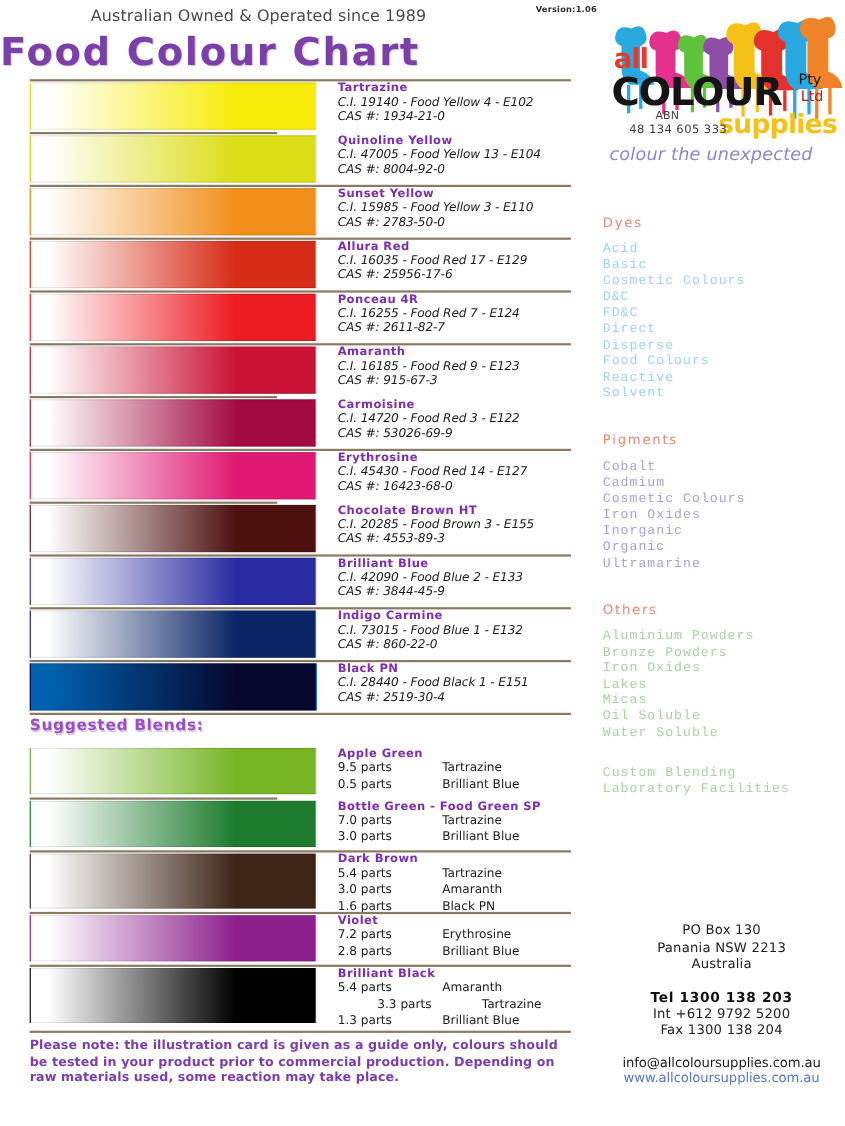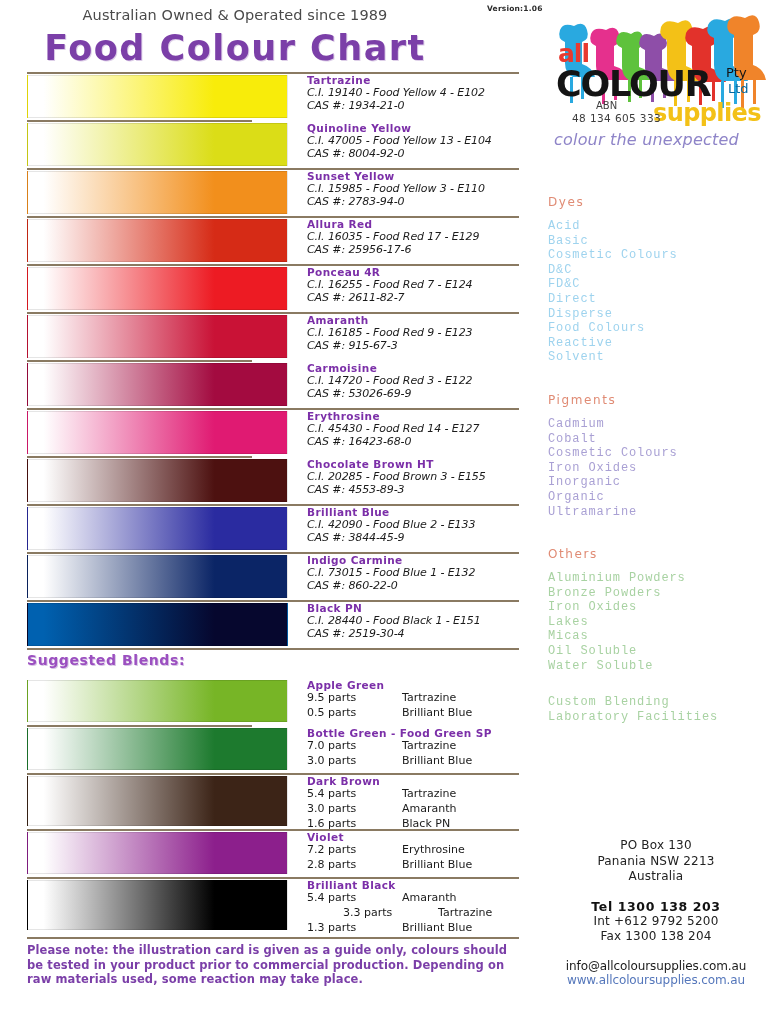--- a/index.html
+++ b/index.html
@@ -39,21 +39,21 @@
     font-family: "DejaVu Sans", sans-serif;
     font-size: 7.5px;
     font-weight: bold;
     color: #2b2b2b;
     letter-spacing: 0.2px;
   }
   #main-title {
     position: absolute;
     left: 0; top: 28px;
     width: 470px;
-    text-align: center;
+    text-align: left;
     font-family: "DejaVu Sans", sans-serif;
     font-size: 35px;
     font-weight: bold;
     color: #7b3fa8;
     letter-spacing: 1.5px;
     text-shadow: 1px 1px 0 rgba(120,60,165,0.25);
   }
 
   
   #logo {
@@ -76,21 +76,21 @@
     color: #141414;
     letter-spacing: -1.2px;
   }
   #logo-pty {
     left: 178px; top: 62px;
     font-size: 13px; color: #141414;
     line-height: 14px;
   }
   #logo-ltd {
     left: 180px; top: 77px;
-    font-size: 13px; color: #0369a1;
+    font-size: 13px; color: #b91c1c;
   }
   #logo-supplies {
     left: 105px; top: 95px;
     font-size: 24px; font-weight: bold;
     color: #f3c117;
     letter-spacing: -0.6px;
   }
   #logo-abn {
     left: 48px; top: 96px;
     font-size: 10px; color: #3d3d3d;
@@ -340,21 +340,21 @@
     <div class="info" style="top: 50px;">
       <div class="cname">Quinoline Yellow</div>
       <div class="cline">C.I. 47005 - Food Yellow 13 - E104</div>
       <div class="cline">CAS #: 8004-92-0</div>
     </div>
     <div class="rule" style="top: 96px;"></div>
     <div class="swatch" style="top: 99px; height: 43px; background: linear-gradient(to right, rgb(255, 255, 255) 0%, rgb(255, 255, 255) 6%, rgb(242, 143, 28) 72%, rgb(242, 143, 28) 100%);"></div>
     <div class="info" style="top: 98px;">
       <div class="cname">Sunset Yellow</div>
       <div class="cline">C.I. 15985 - Food Yellow 3 - E110</div>
-      <div class="cline">CAS #: 2783-94-0</div>
+      <div class="cline">CAS #: 2783-50-0</div>
     </div>
     <div class="rule" style="top: 144px;"></div>
     <div class="swatch" style="top: 147px; height: 43px; background: linear-gradient(to right, rgb(255, 255, 255) 0%, rgb(255, 255, 255) 6%, rgb(214, 43, 22) 72%, rgb(214, 43, 22) 100%);"></div>
     <div class="info" style="top: 146px;">
       <div class="cname">Allura Red</div>
       <div class="cline">C.I. 16035 - Food Red 17 - E129</div>
       <div class="cline">CAS #: 25956-17-6</div>
     </div>
     <div class="rule" style="top: 192px;"></div>
     <div class="swatch" style="top: 195px; height: 43px; background: linear-gradient(to right, rgb(255, 255, 255) 0%, rgb(255, 255, 255) 6%, rgb(237, 27, 35) 72%, rgb(237, 27, 35) 100%);"></div>
@@ -500,22 +500,22 @@
       <li>FD&amp;C</li>
       <li>Direct</li>
       <li>Disperse</li>
       <li>Food Colours</li>
       <li>Reactive</li>
       <li>Solvent</li>
     </ul>
   <div class="gap-lg"></div>
   <div class="cat-head">Pigments</div>
   <ul class="cat-list pig" id="list-pigments">
+      <li>Cobalt</li>
       <li>Cadmium</li>
-      <li>Cobalt</li>
       <li>Cosmetic Colours</li>
       <li>Iron Oxides</li>
       <li>Inorganic</li>
       <li>Organic</li>
       <li>Ultramarine</li>
     </ul>
   <div class="gap-lg"></div>
   <div class="cat-head">Others</div>
   <ul class="cat-list oth" id="list-others">
       <li>Aluminium Powders</li>

